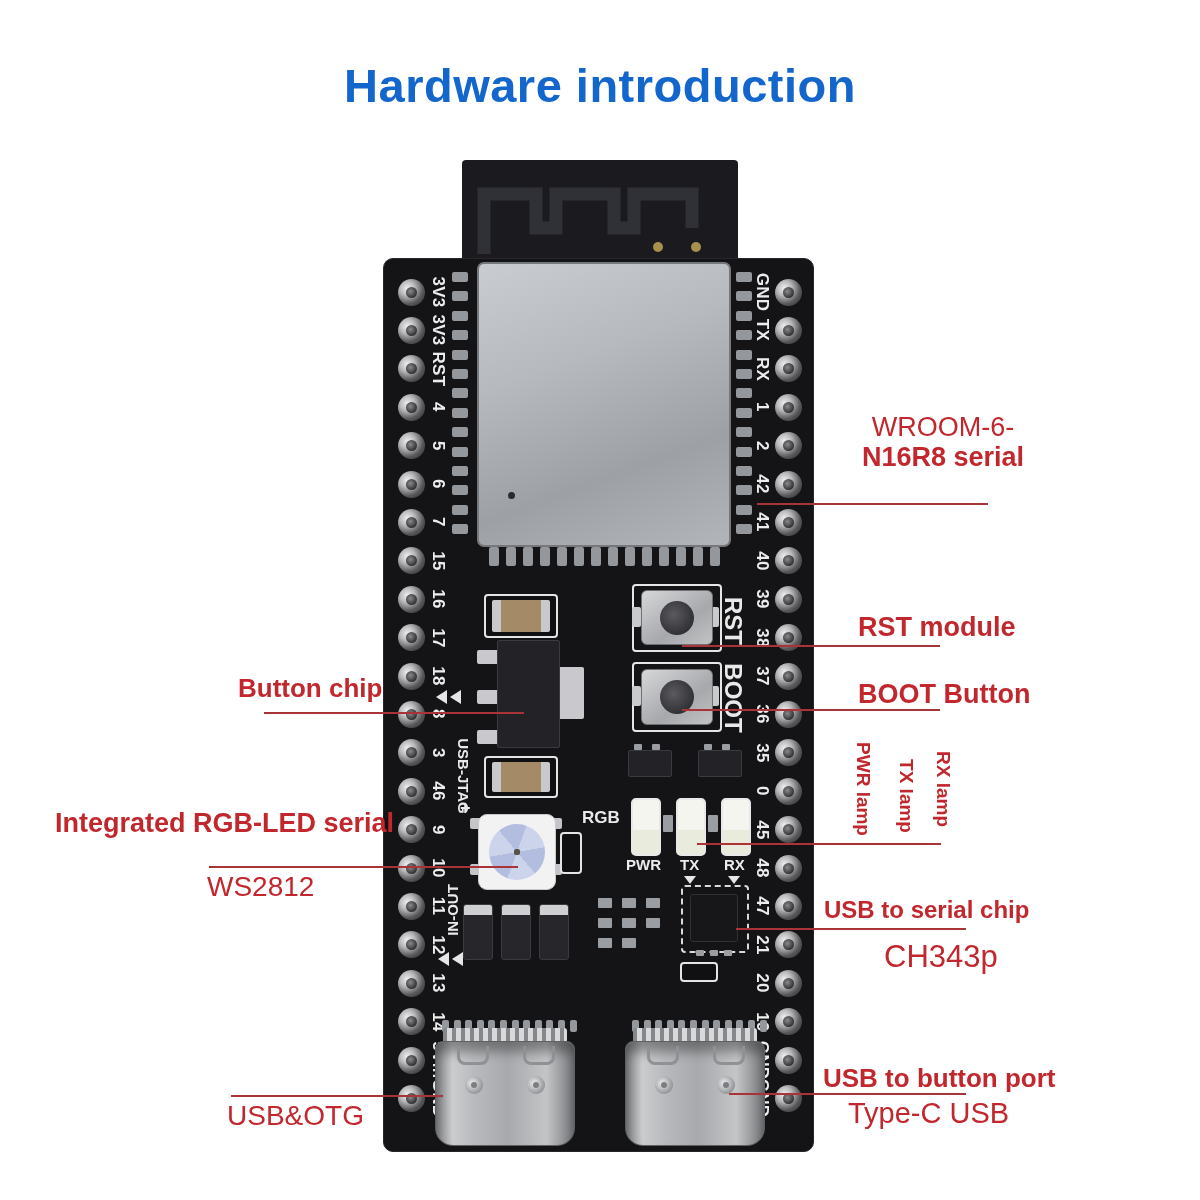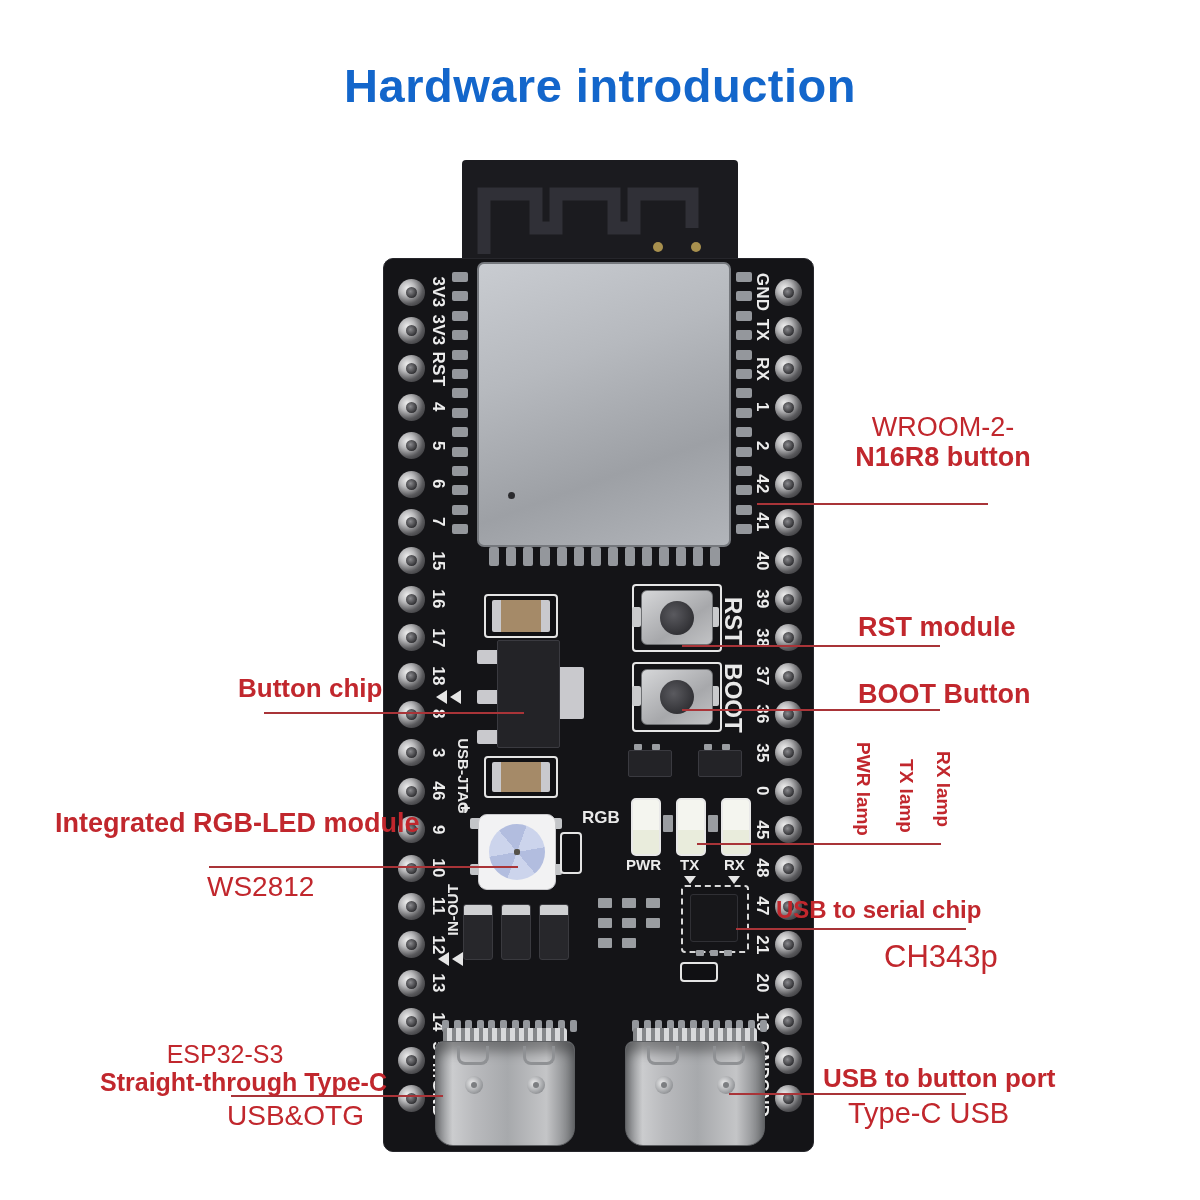--- a/index.html
+++ b/index.html
@@ -361,41 +361,37 @@
   <div class="rline" style="left:682px;top:645px;width:258px;"></div>
   <div class="rline" style="left:682px;top:709px;width:258px;"></div>
   <div class="rline" style="left:697px;top:843px;width:244px;"></div>
   <div class="rline" style="left:736px;top:928px;width:230px;"></div>
   <div class="rline" style="left:729px;top:1093px;width:237px;"></div>
   <div class="rline" style="left:264px;top:712px;width:260px;"></div>
   <div class="rline" style="left:209px;top:866px;width:309px;"></div>
   <div class="rline" style="left:231px;top:1095px;width:212px;"></div>
 
   <div class="ann" style="left:843px;top:412px;width:200px;text-align:center;font-size:27px;">
-    <div>WROOM-2-</div>
-    <div class="b">N16R8 button</div>
+    <div>WROOM-6-</div>
+    <div class="b">N16R8 serial</div>
   </div>
 
   <div class="ann b" style="left:858px;top:612px;font-size:27px;">RST module</div>
   <div class="ann b" style="left:858px;top:679px;font-size:27px;">BOOT Button</div>
 
   <div class="annv" style="left:863px;top:789px;">PWR lamp</div>
   <div class="annv" style="left:906px;top:796px;">TX lamp</div>
   <div class="annv" style="left:943px;top:789px;">RX lamp</div>
 
-  <div class="ann b" style="left:776px;top:897px;font-size:24px;text-align:center;">USB to serial chip</div>
+  <div class="ann b" style="left:824px;top:897px;font-size:24px;text-align:center;">USB to serial chip</div>
   <div class="ann" style="left:884px;top:940px;font-size:31px;">CH343p</div>
 
   <div class="ann b" style="left:823px;top:1064px;font-size:26px;">USB to button port</div>
   <div class="ann" style="left:848px;top:1097px;font-size:29px;">Type-C USB</div>
 
   <div class="ann b" style="left:238px;top:674px;font-size:26px;">Button chip</div>
 
-  <div class="ann b" style="left:55px;top:808px;font-size:27px;">Integrated RGB-LED module</div>
+  <div class="ann b" style="left:55px;top:808px;font-size:27px;">Integrated RGB-LED serial</div>
   <div class="ann" style="left:207px;top:871px;font-size:28px;">WS2812</div>
 
-  <div class="ann" style="left:100px;top:1040px;width:250px;text-align:center;font-size:25px;">
-    <div>ESP32-S3</div>
-    <div class="b">Straight-through Type-C</div>
-  </div>
   <div class="ann" style="left:227px;top:1100px;font-size:28px;">USB&amp;OTG</div>
 
 </div>
 
 </body></html>

